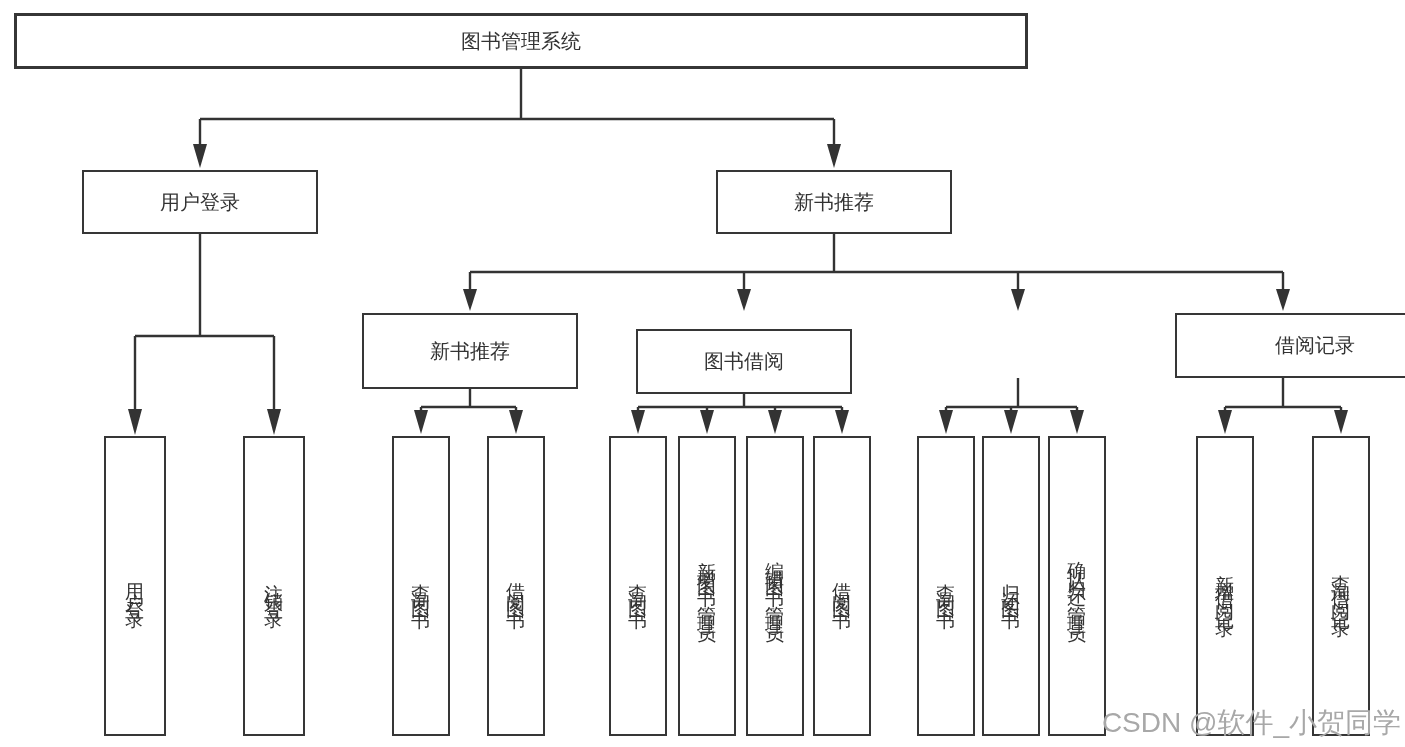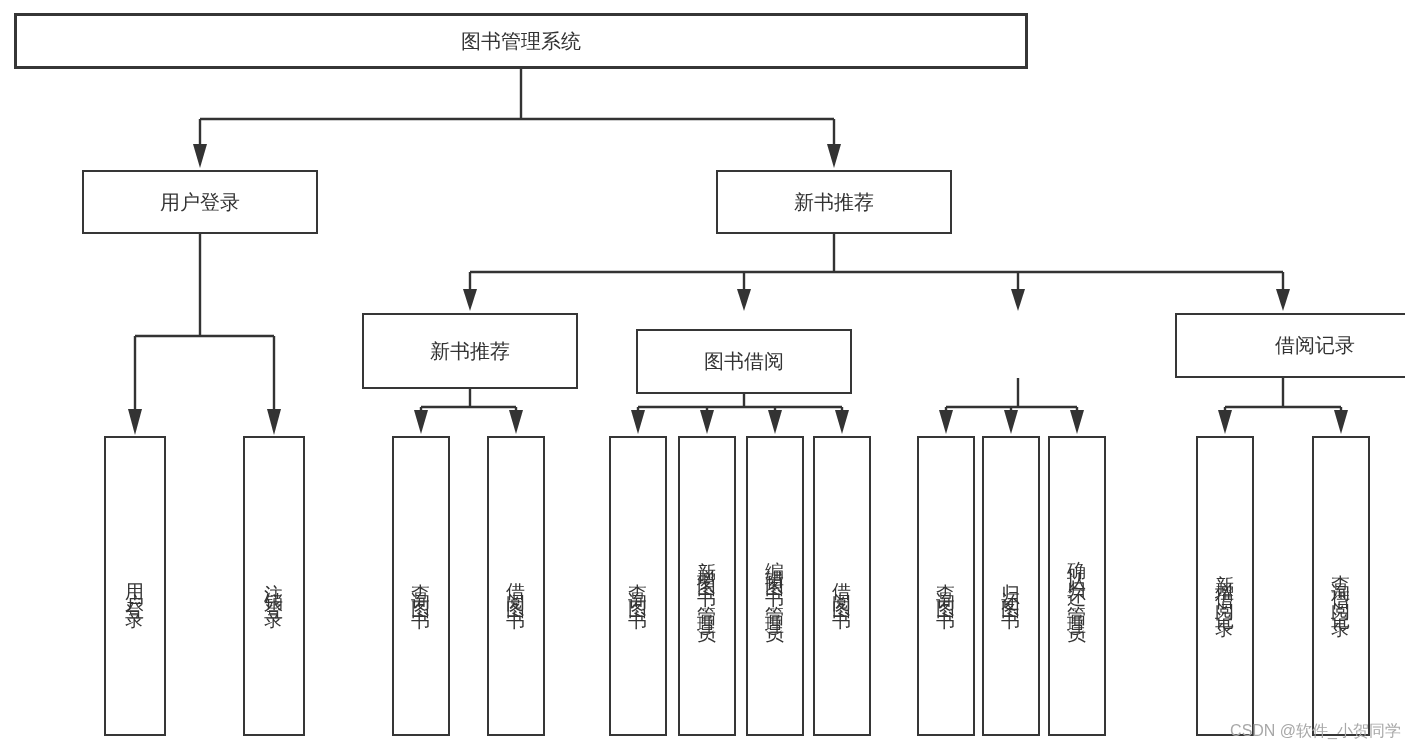--- a/index.html
+++ b/index.html
@@ -25,21 +25,21 @@
   .vnode{font-size:19px;}
   .vnode span{
     writing-mode:vertical-rl;
     text-orientation:mixed;
     letter-spacing:9px;
     line-height:1;
   }
   .watermark{
     position:absolute;
     right:4px;bottom:5px;
-    font-size:16px;
+    font-size:28px;
     color:#a8a8a8;
     z-index:3;
     white-space:nowrap;
   }
 </style>
 </head>
 <body>
 
 <div class="canvas">
 

